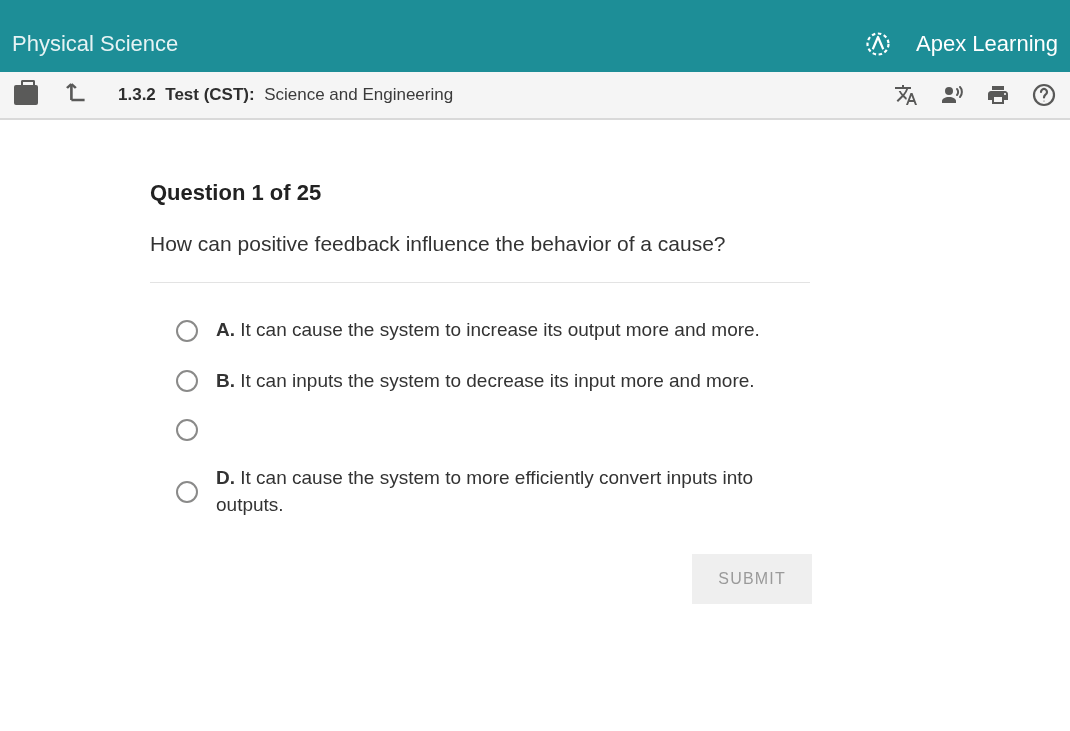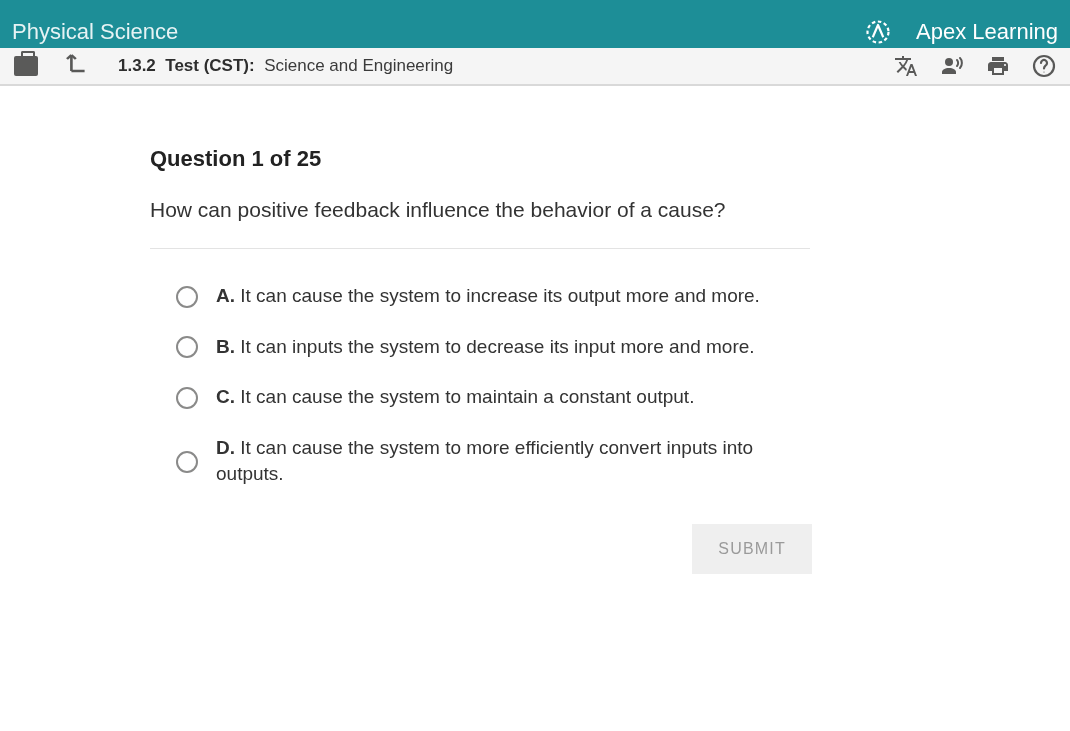--- a/index.html
+++ b/index.html
@@ -6,21 +6,21 @@
   body {
     font-family: Arial, Helvetica, sans-serif;
     width: 1070px;
     height: 731px;
     background: #ffffff;
     color: #333;
     overflow: hidden;
   }
   .top-bar {
     background: #1d8e97;
-    height: 48px;
+    height: 72px;
     display: flex;
     align-items: center;
     justify-content: space-between;
     padding: 16px 12px 0 12px;
     color: #ffffff;
   }
   .course-title {
     font-size: 22px;
     font-weight: 400;
     color: #e6f3f4;
@@ -35,21 +35,21 @@
     height: 28px;
     display: inline-block;
   }
   .brand-text {
     font-size: 22px;
     font-weight: 400;
     color: #ffffff;
   }
   .sub-bar {
     background: #f5f5f5;
-    height: 38px;
+    height: 48px;
     display: flex;
     align-items: center;
     justify-content: space-between;
     border-bottom: 2px solid #d9d9d9;
     padding: 0 14px;
   }
   .sub-left {
     display: flex;
     align-items: center;
     gap: 28px;
@@ -237,24 +237,20 @@
     </div>
     <div class="answer">
       <span class="radio"></span>
       <span class="answer-text">
         <span class="opt-letter">B.</span>
         <span>It can inputs the system to decrease its input more and more.</span>
       </span>
     </div>
     <div class="answer">
       <span class="radio"></span>
-      <span class="answer-text">
-        <span class="opt-letter">C.</span>
-        <span>It can cause the system to maintain a constant output.</span>
-      </span>
     </div>
     <div class="answer">
       <span class="radio"></span>
       <span class="answer-text">
         <span class="opt-letter">D.</span>
         <span>It can cause the system to more efficiently convert inputs into outputs.</span>
       </span>
     </div>
   </div>
 

